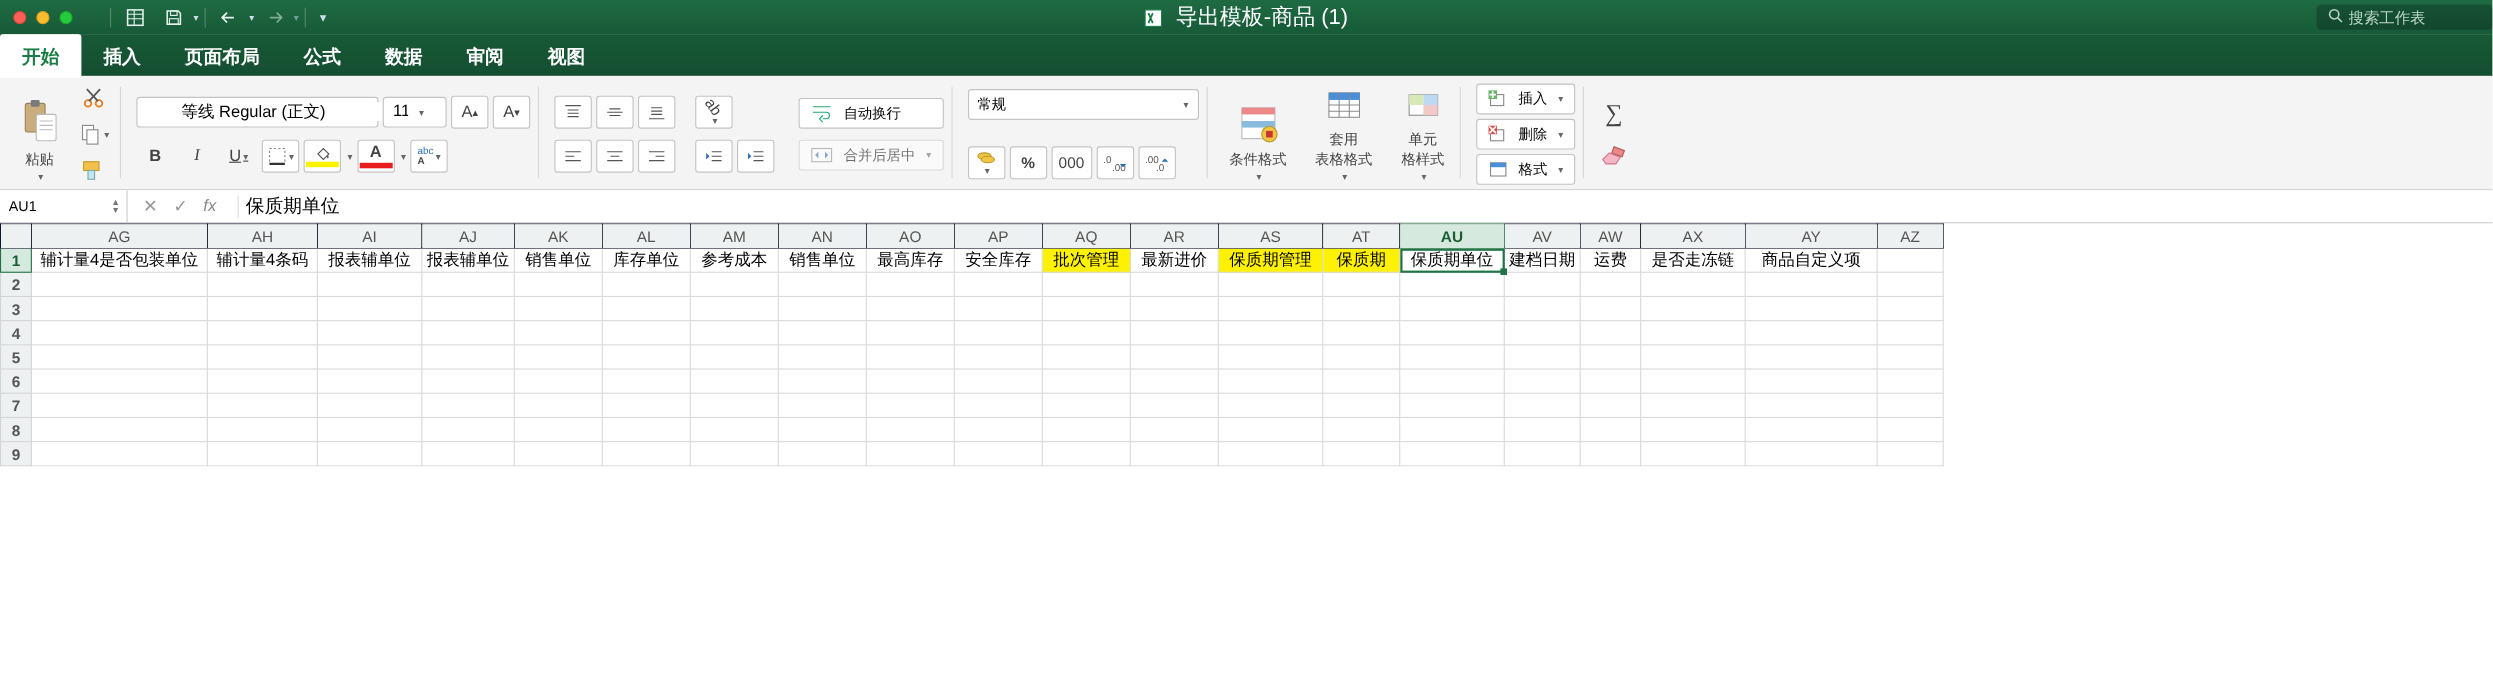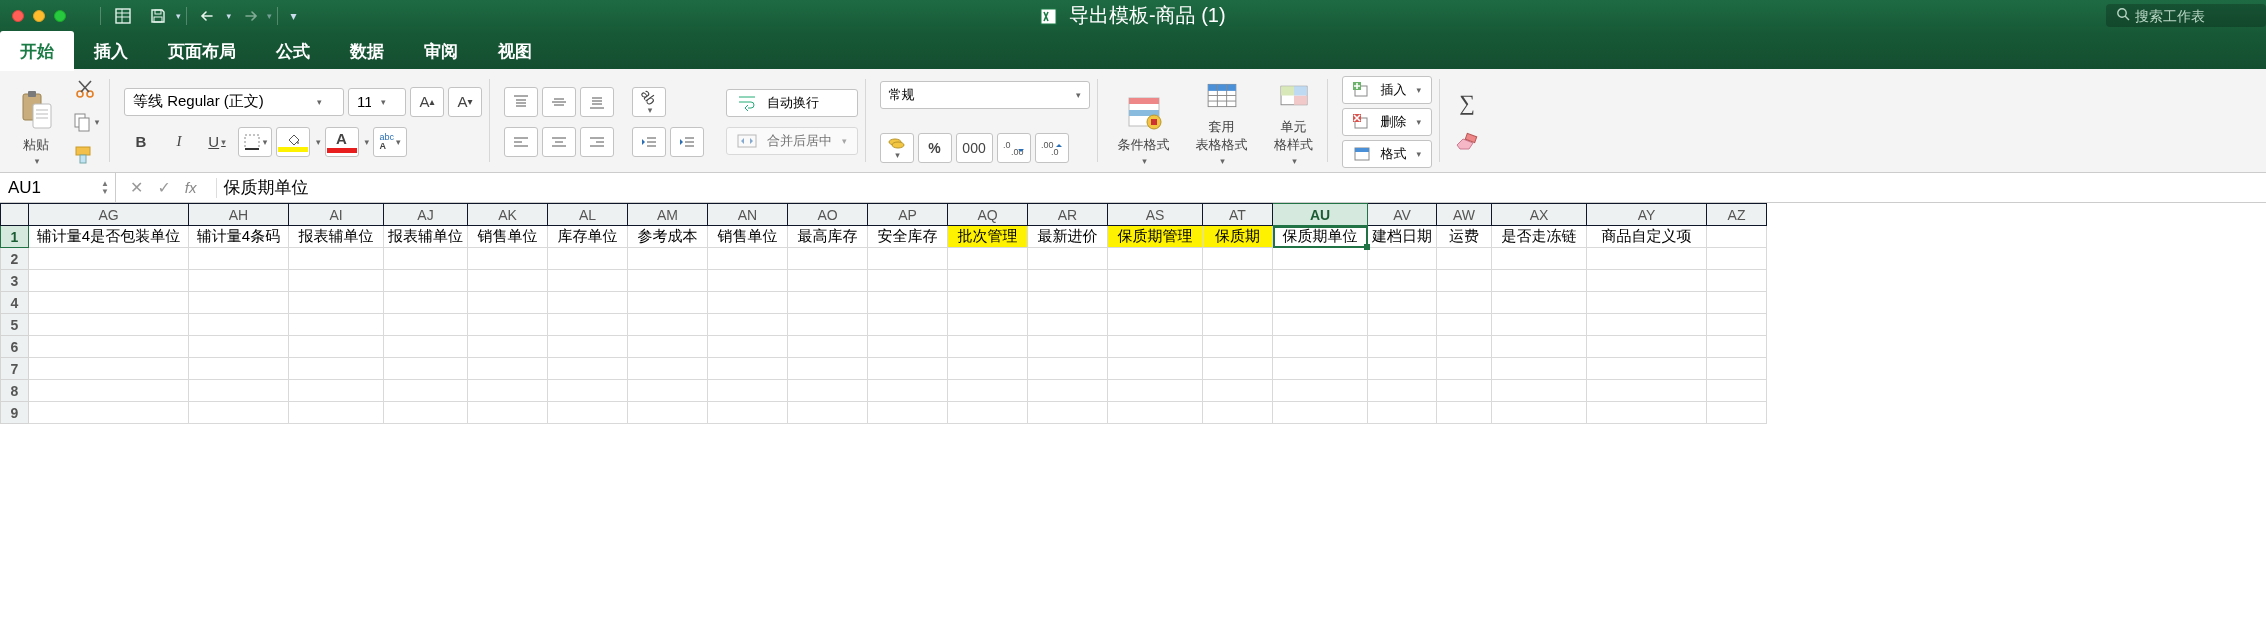--- a/index.html
+++ b/index.html
@@ -82,21 +82,21 @@
   .vgroup {display:flex;flex-direction:column;gap:6px;justify-content:center}
   .hrow {display:flex;gap:4px;align-items:center}
   .bbtn-border {display:flex; flex-direction:column; align-items: center; justify-content:center; border:1px solid #c3c3c3; background:#fff; border-radius:3px; padding:2px 6px;font-size:14px;color:#444;}
   .tri-down{font-size:9px;color:#666;margin-left:2px;}
   .hl-yellow{width:30px;height:5px;background:#fff200;}
   .hl-red{width:30px;height:5px;background:#e81e1e;}
 
   
   .fbar{height:30px;border-bottom:1px solid #ccc;background:#fff;display:flex;align-items:center;}
   .namebox{display:flex;align-items:center;height:100%;border-right:1px solid #ccc;padding:0 6px;width:116px;}
-  .namebox input{border:none;outline:none;width:70px;font-size:17px;padding-left:2px;}
+  .namebox input{border:none;outline:none;width:70px;font-size:13px;padding-left:2px;}
   .spinbtn{display:flex;flex-direction:column;margin-left:auto;font-size:8px;color:#777;line-height:8px;}
   .fx-icons{display:flex;gap:14px;padding:0 14px;color:#999;font-size:16px;align-items:center;}
   .fx-icons span{display:flex;align-items:center;}
   .fxval{font-size:17px;color:#000;padding-left:6px;}
   .fxlabel{font-style:italic;color:#888;font-size:15px;margin-right:6px;}
 
   
   .grid{overflow:hidden;}
   table{border-collapse:collapse;}
   .colhead th{
@@ -224,21 +224,21 @@
             <rect x="7" y="11" width="6" height="8" fill="#c3e4f5" stroke="#7aa"></rect>
           </svg>
       </div>
     </div>
   </div>
 
   <div class="group sep" style="padding-left:14px">
     <div class="vgroup" style="gap:10px">
       <div class="hrow">
         <div class="framed" style="width:220px">
-          <input style="width: 190px;" value="等线 Regular (正文)">
+          <input style="width: 190px; margin-left: 32px;" value="等线 Regular (正文)">
             <span class="tri-down" style="margin-right:6px">▾</span>
         </div>
         <div class="framed" style="width:58px">
           <input style="width: 30px;" value="11">
             <span class="tri-down" style="margin-right:6px">▾</span>
         </div>
         <div class="smallbtn" style="border:1px solid #c3c3c3;background:#fff">A<span style="font-size:10px">▴</span></div>
         <div class="smallbtn" style="border:1px solid #c3c3c3;background:#fff">A<span style="font-size:10px">▾</span></div>
       </div>
       <div class="hrow">

